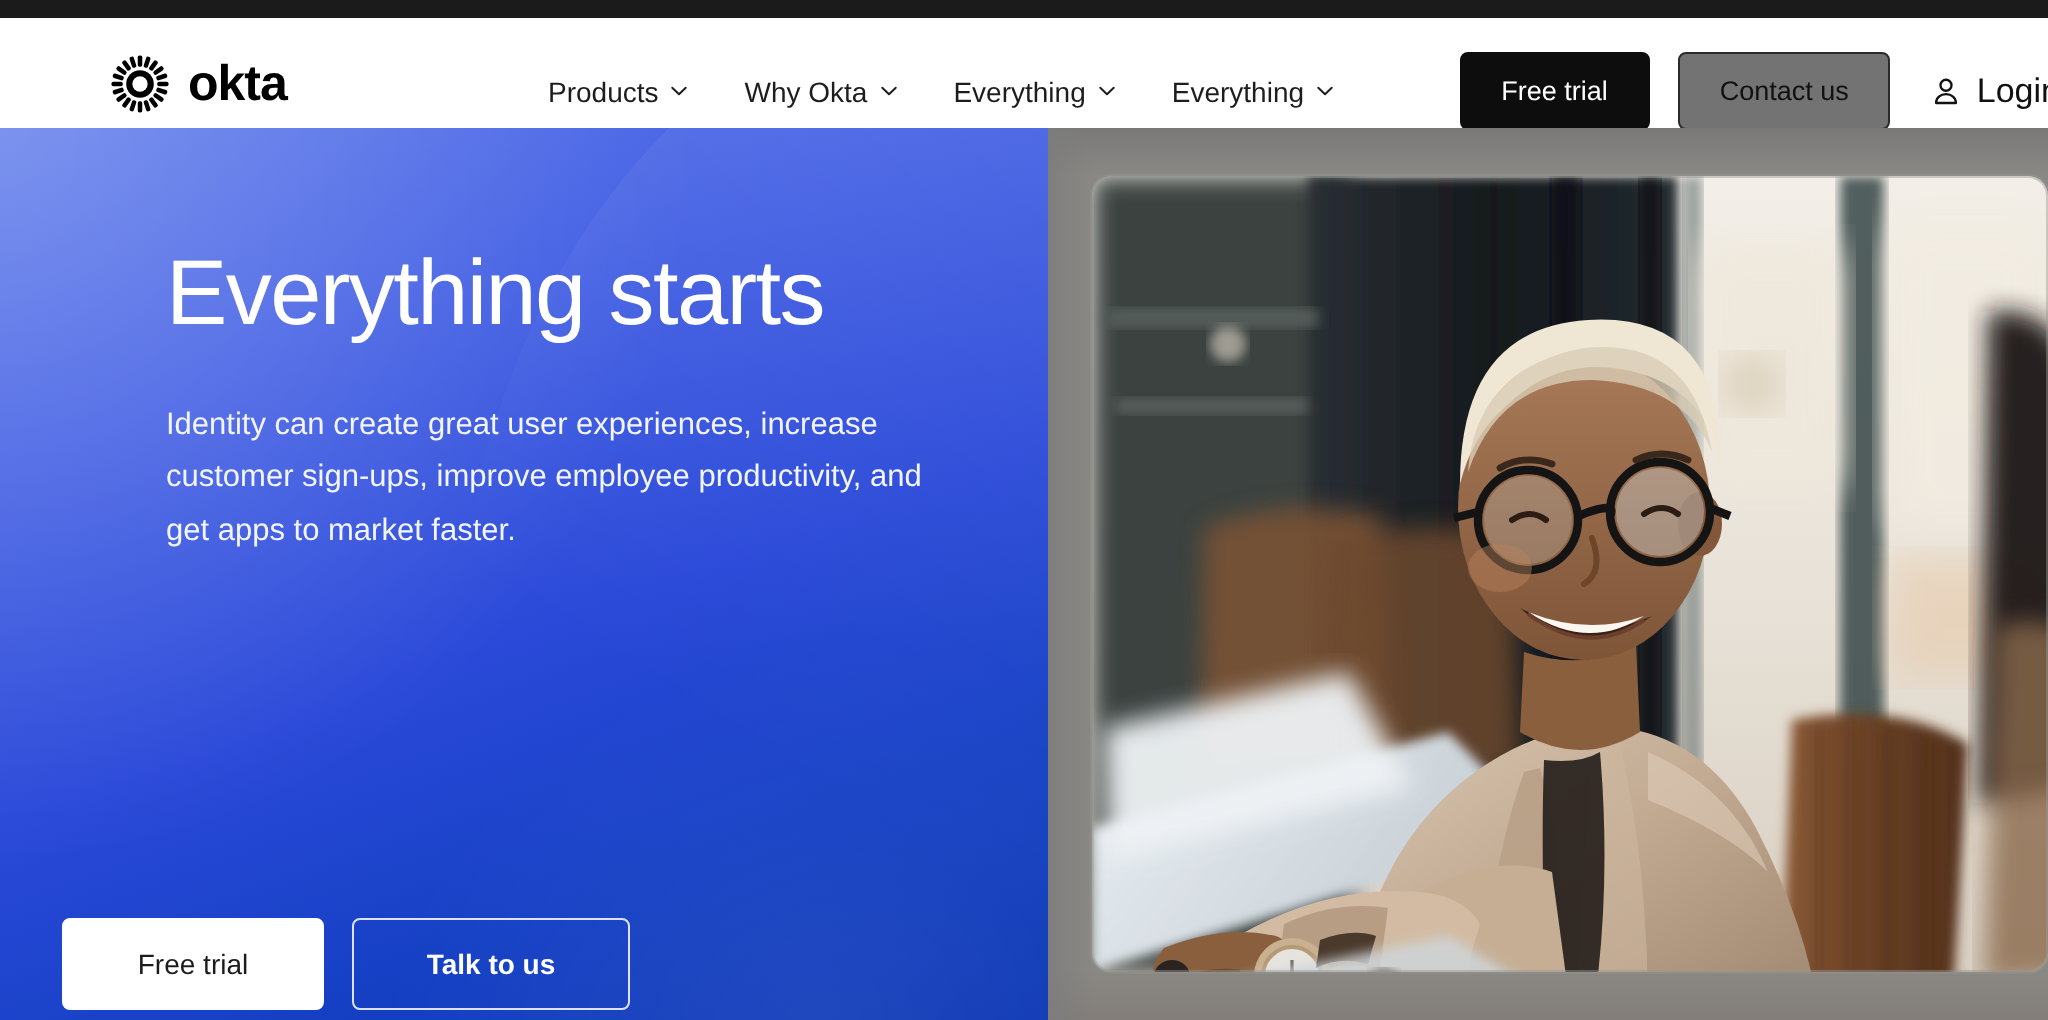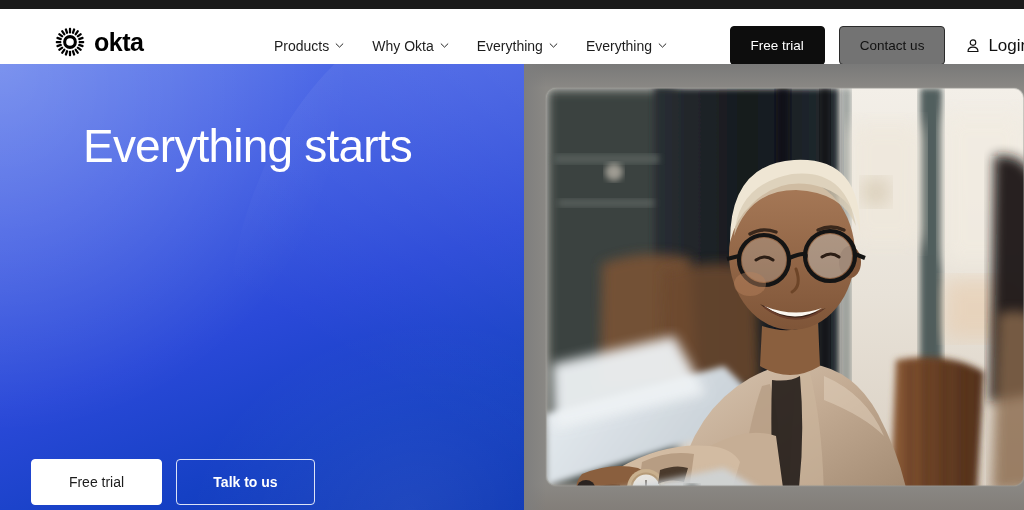--- a/index.html
+++ b/index.html
@@ -211,20 +211,21 @@
   <section class="hero">
 
     <div class="hero-blue">
       <div class="swoosh"></div>
       <div class="swoosh2"></div>
 
       <div class="hero-copy">
         <h1 class="hero-title">
           <span>Everything starts</span><br>
         </h1>
+        <p class="hero-sub">Identity can create great user experiences, increase customer sign-ups, improve employee productivity, and get apps to market faster.</p>
       </div>
 
       <div class="hero-ctas">
         <button class="cta-solid">Free trial</button>
         <button class="cta-ghost">Talk to us</button>
       </div>
     </div>
 
     <div class="hero-photo">
       <svg class="photo-svg" viewBox="0 0 500 446" preserveAspectRatio="none">

